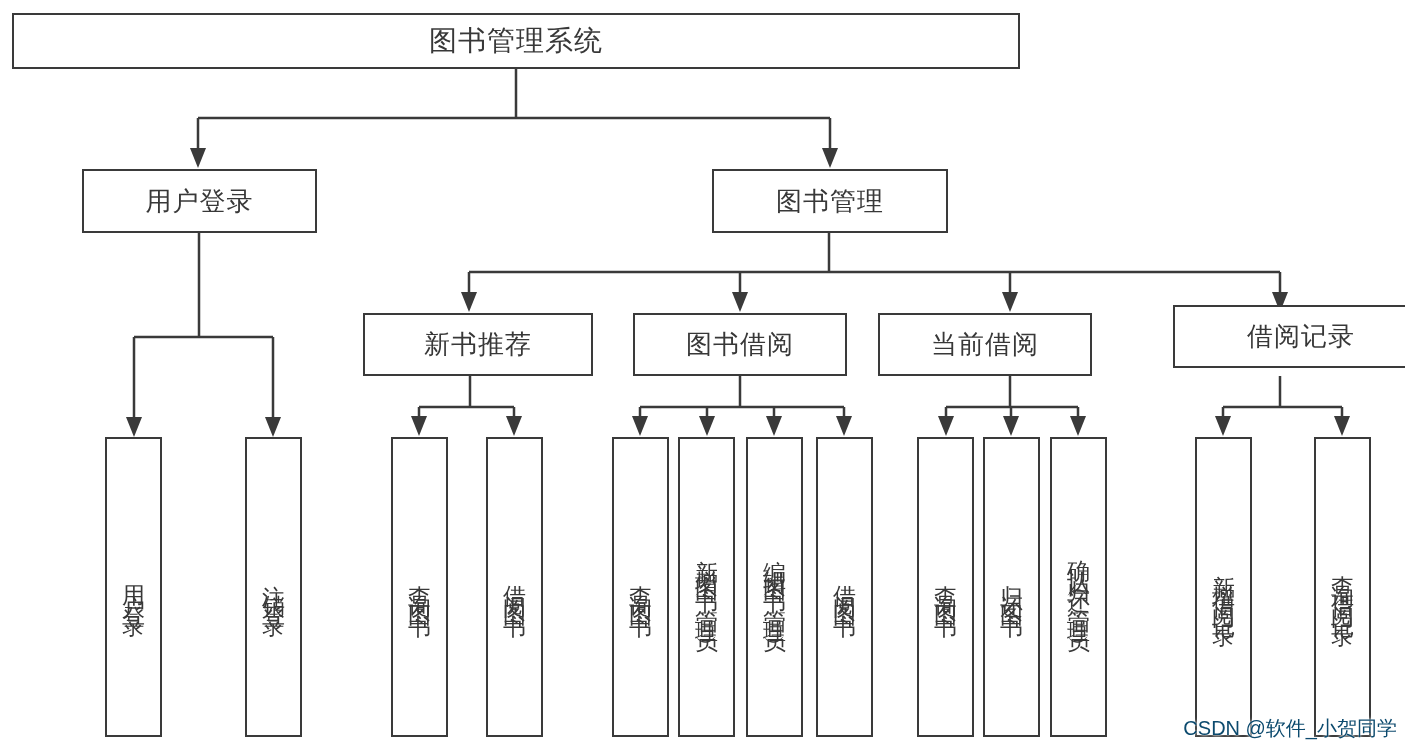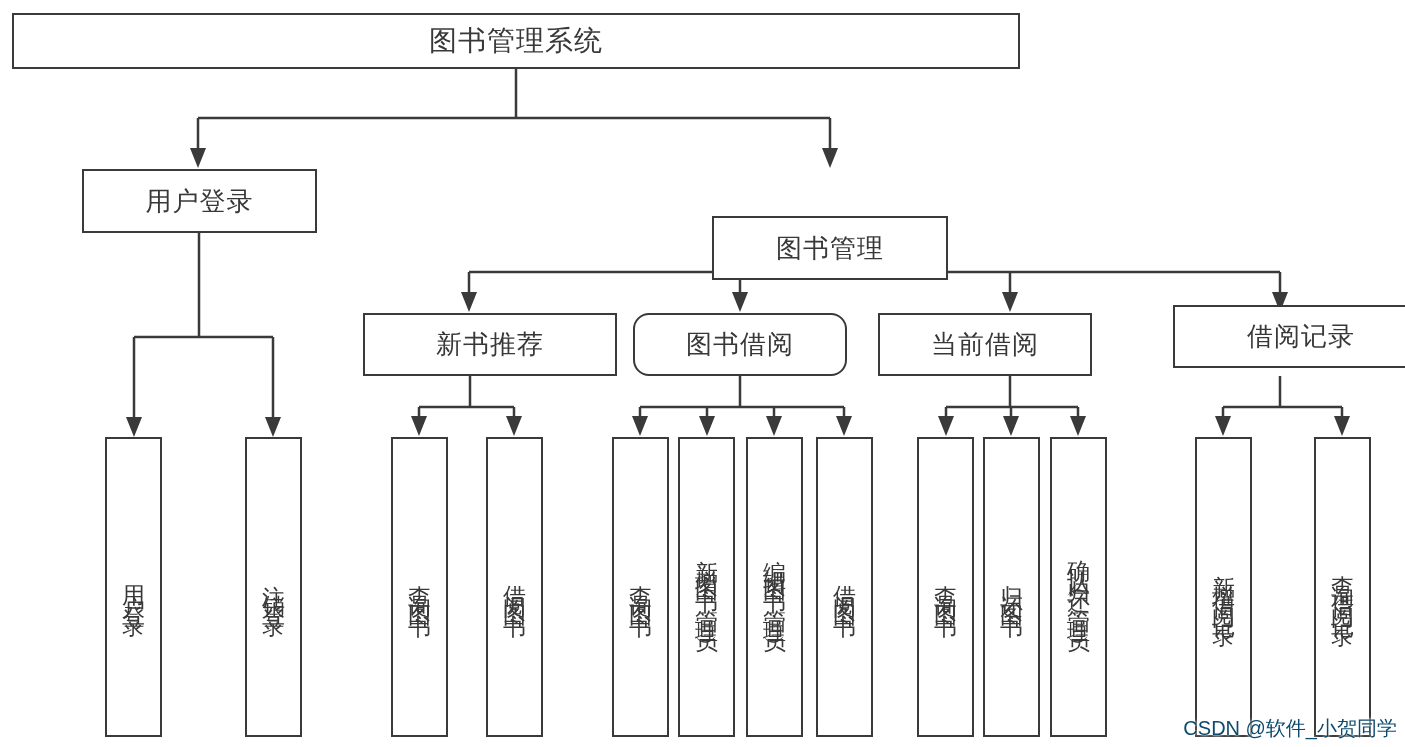--- a/index.html
+++ b/index.html
@@ -35,23 +35,23 @@
     letter-spacing: 1px;
   }
   .node-root {
     left: 12px; top: 13px; width: 1008px; height: 56px;
     font-size: 28px;
   }
   .node-branch {
     font-size: 26px;
   }
   .n-user-login   { left: 82px;  top: 169px; width: 235px; height: 64px; }
-  .n-book-mgmt    { left: 712px; top: 169px; width: 236px; height: 64px; margin-top: 47px; }
-  .n-new-book     { left: 363px; top: 313px; width: 254px; height: 63px; }
-  .n-book-borrow  { left: 633px; top: 313px; width: 214px; height: 63px; border-radius: 16px; }
+  .n-book-mgmt    { left: 712px; top: 169px; width: 236px; height: 64px; }
+  .n-new-book     { left: 363px; top: 313px; width: 230px; height: 63px; }
+  .n-book-borrow  { left: 633px; top: 313px; width: 214px; height: 63px; }
   .n-cur-borrow   { left: 878px; top: 313px; width: 214px; height: 63px; }
   .n-borrow-rec   { left: 1173px; top: 305px; width: 256px; height: 63px; }
   .leaf {
     top: 437px;
     width: 57px;
     height: 300px;
     writing-mode: vertical-rl;
     text-orientation: mixed;
     font-size: 23px;
     letter-spacing: 10px;

